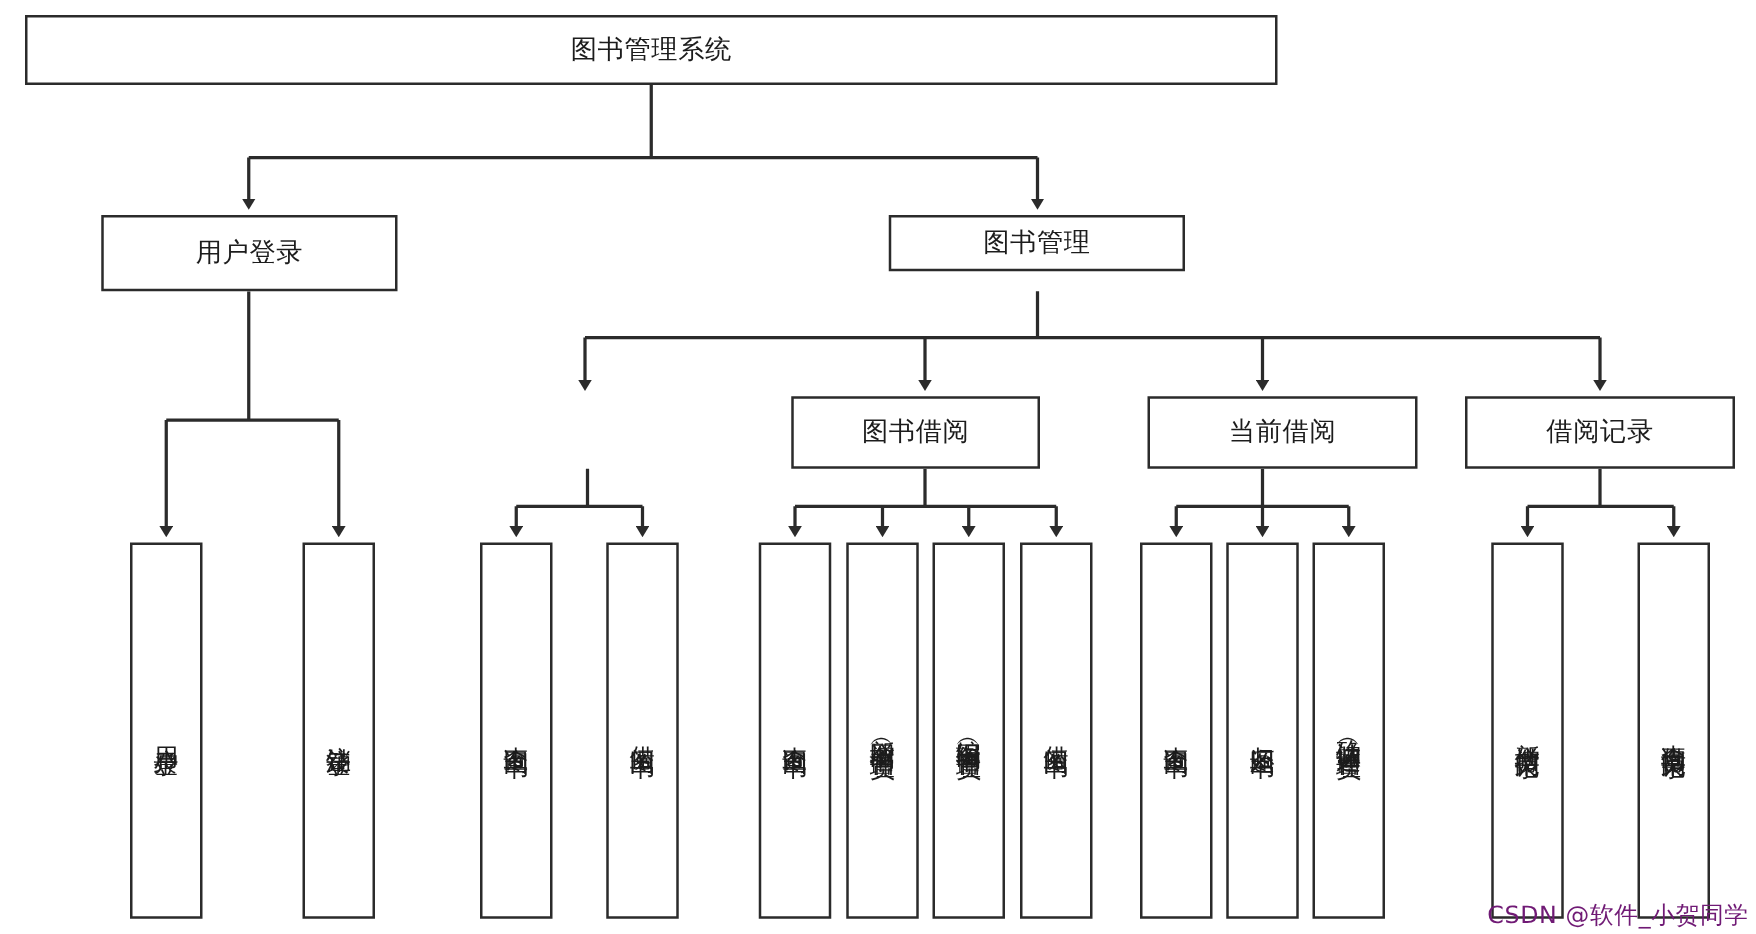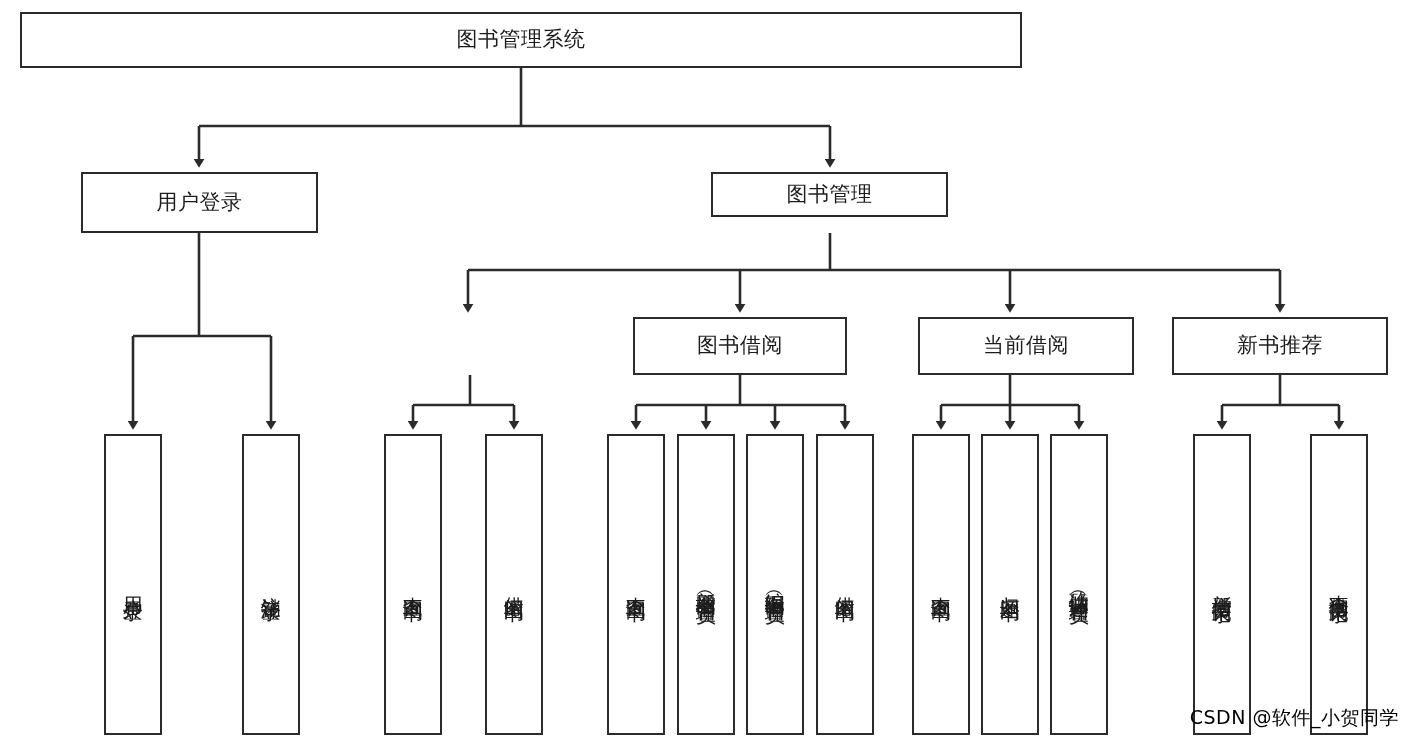--- a/index.html
+++ b/index.html
@@ -42,23 +42,23 @@
     font-size:20px;
     writing-mode:vertical-rl;
     text-orientation:upright;
     letter-spacing:2px;
     padding:4px 0;
     text-align:center;
   }
   #watermark{
     position:absolute;
     right:6px;
-    bottom:16px;
+    bottom:2px;
     font-size:19px;
-    color:#000000;
+    color:#701a75;
     letter-spacing:0.5px;
     white-space:nowrap;
     font-family:"DejaVu Sans","Liberation Sans",sans-serif;
   }
 </style>
 </head>
 <body>
 
 <div id="diagram">
 
@@ -111,23 +111,23 @@
       <path d="M1222,405 L1222,422" marker-end="url(#arrow)"></path>
       <path d="M1339,405 L1339,422" marker-end="url(#arrow)"></path>
     </g>
   </svg>
 
   <div class="node root h" style="left:20px;top:12px;width:1002px;height:56px;">图书管理系统</div>
 
   <div class="node h" style="left:81px;top:172px;width:237px;height:61px;">用户登录</div>
   <div class="node h" style="left:711px;top:172px;width:237px;height:45px;">图书管理</div>
 
-  <div class="node h" style="left:633px;top:317px;width:214px;height:58px;">图书借阅</div>
+  <div class="node h" style="left:633px;top:317px;width:199px;height:58px;">图书借阅</div>
   <div class="node h" style="left:902px;top:317px;width:216px;height:58px;margin-left:16px;">当前借阅</div>
-  <div class="node h" style="left:1172px;top:317px;width:216px;height:58px;">新书推荐</div>
+  <div class="node h" style="left:1172px;top:317px;width:216px;height:58px;">借阅记录</div>
 
   <div class="node v" style="left:104px;top:434px;width:58px;height:301px;">用户登录</div>
   <div class="node v" style="left:242px;top:434px;width:58px;height:301px;">注销登录</div>
 
   <div class="node v" style="left:384px;top:434px;width:58px;height:301px;">查询图书</div>
   <div class="node v" style="left:485px;top:434px;width:58px;height:301px;">借阅图书</div>
 
   <div class="node v" style="left:607px;top:434px;width:58px;height:301px;">查询图书</div>
   <div class="node v" style="left:677px;top:434px;width:58px;height:301px;">新增图书（管理员）</div>
   <div class="node v" style="left:746px;top:434px;width:58px;height:301px;">编辑图书（管理员）</div>

